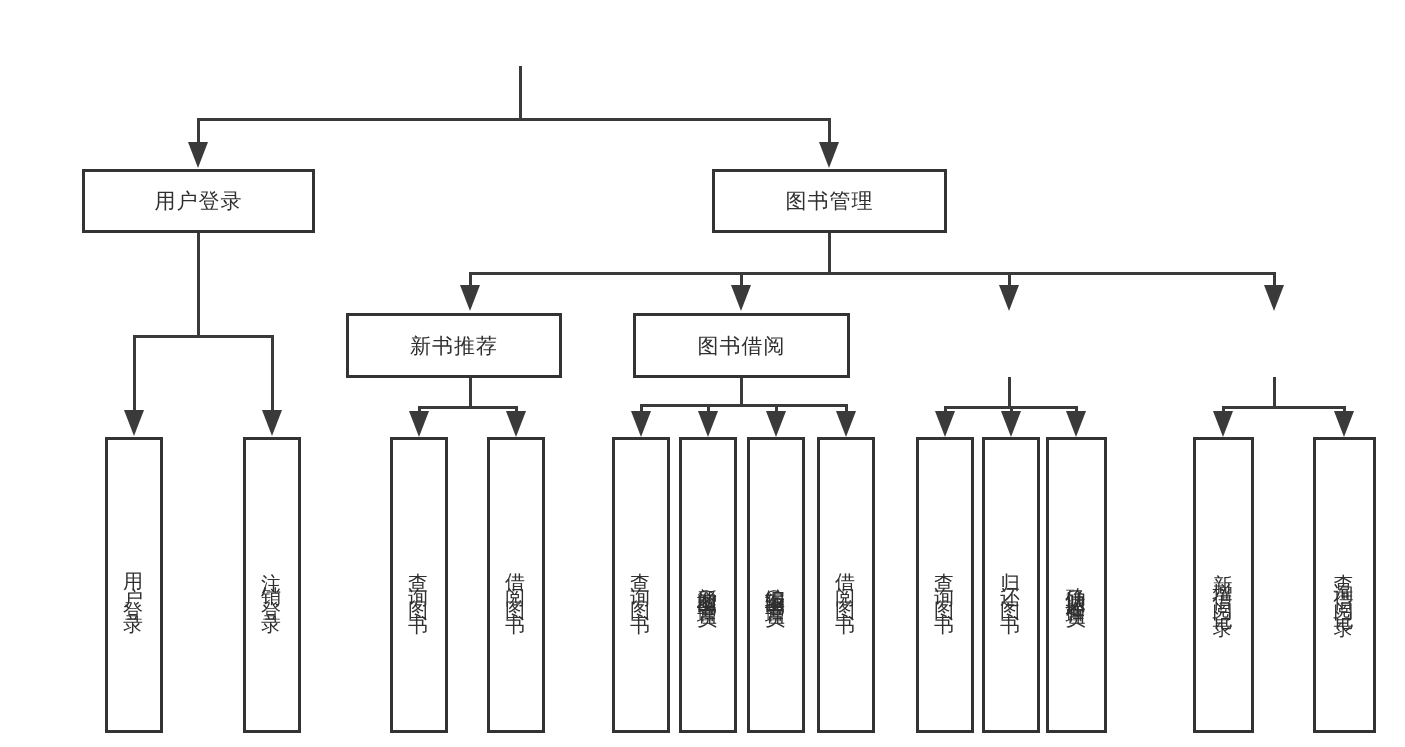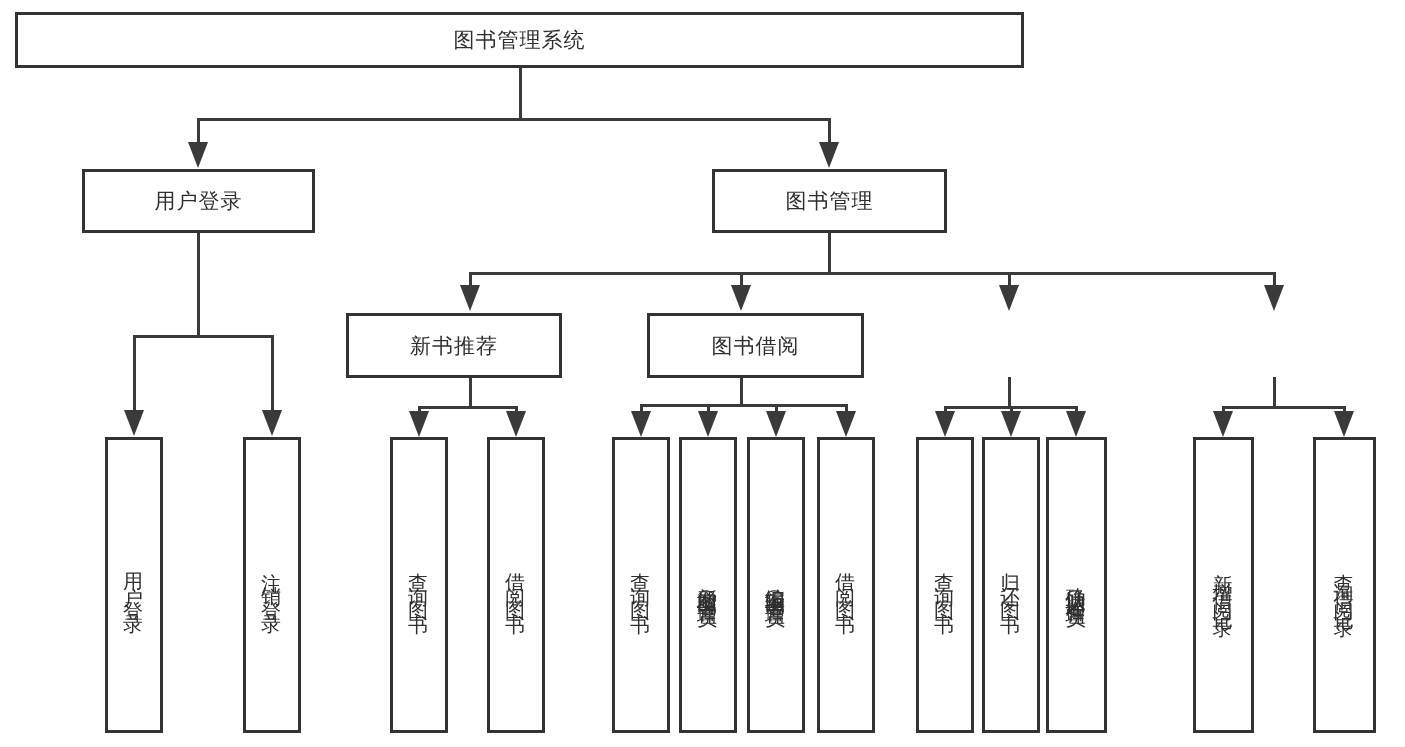--- a/index.html
+++ b/index.html
@@ -55,35 +55,32 @@
     letter-spacing:.5px;
     white-space:nowrap;
     z-index:6;
   }
 </style>
 </head>
 <body>
 
 <div class="canvas">
 
-  <div class="node" style="left:15px;top:12px;width:1009px;height:56px">
-    <span class="lbl">图书管理系统</span>
-  </div>
 
   <div class="node" style="left:82px;top:169px;width:233px;height:64px">
     <span class="lbl">用户登录</span>
   </div>
   <div class="node" style="left:712px;top:169px;width:235px;height:64px">
     <span class="lbl">图书管理</span>
   </div>
 
   <div class="node" style="left:346px;top:313px;width:216px;height:65px">
     <span class="lbl">新书推荐</span>
   </div>
-  <div class="node" style="left:647px;top:313px;width:217px;height:65px">
+  <div class="node" style="left:633px;top:313px;width:217px;height:65px">
     <span class="lbl">图书借阅</span>
   </div>
 
   <div class="node leaf" style="left:105px;top:437px;width:58px;height:296px">
     <span class="lbl">用户登录</span>
   </div>
   <div class="node leaf" style="left:243px;top:437px;width:58px;height:296px">
     <span class="lbl">注销登录</span>
   </div>
 

